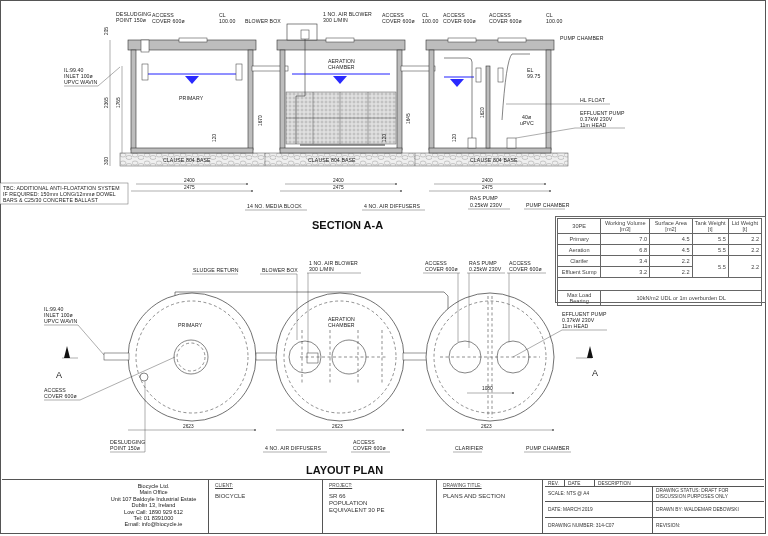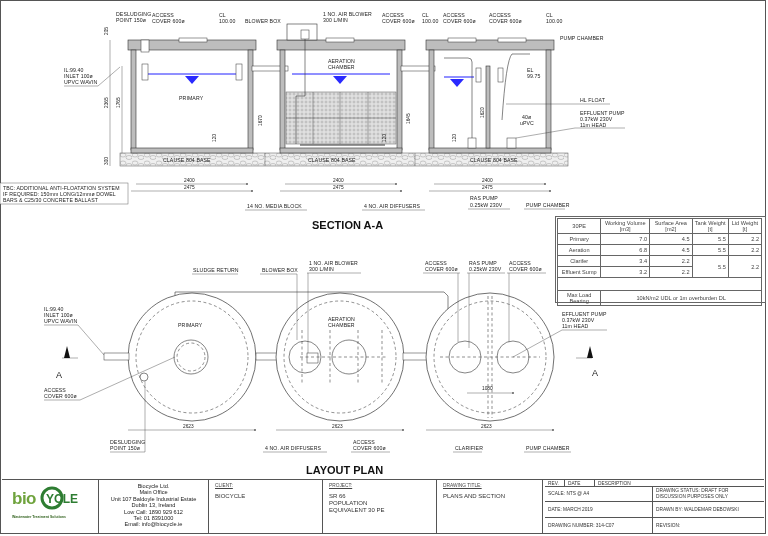--- a/index.html
+++ b/index.html
@@ -369,28 +369,20 @@
         <td colspan="5" style="height:10px"></td>
       </tr>
   <tr>
     <td class="c">Max Load Bearing</td>
     <td class="c" colspan="4">10kN/m2 UDL or 1m overburden DL</td>
   </tr>
 </tbody>
   </table>
 
 <div class="tblock">
-  <div class="cell logo">
-    <span class="logo-bio">bio</span>
-    <svg class="logo-cyc" viewBox="0 0 50 26">
-      <circle cx="12" cy="13" r="10" fill="none" stroke="#2e7d32" stroke-width="3"></circle>
-      <text x="6" y="18" font-family="Liberation Sans, sans-serif" font-weight="bold" font-size="12" fill="#2e7d32">YCLE</text>
-    </svg>
-    <span class="logo-tag">Wastewater Treatment Solutions</span>
-  </div>
   <div class="cell addr">
     <div>Biocycle Ltd.</div>
     <div>Main Office</div>
     <div>Unit 107 Baldoyle Industrial Estate</div>
     <div>Dublin 13, Ireland</div>
     <div>Low Call: 1890 929 612</div>
     <div>Tel: 01 8391000</div>
     <div>Email: info@biocycle.ie</div>
   </div>
   <div class="cell client">

